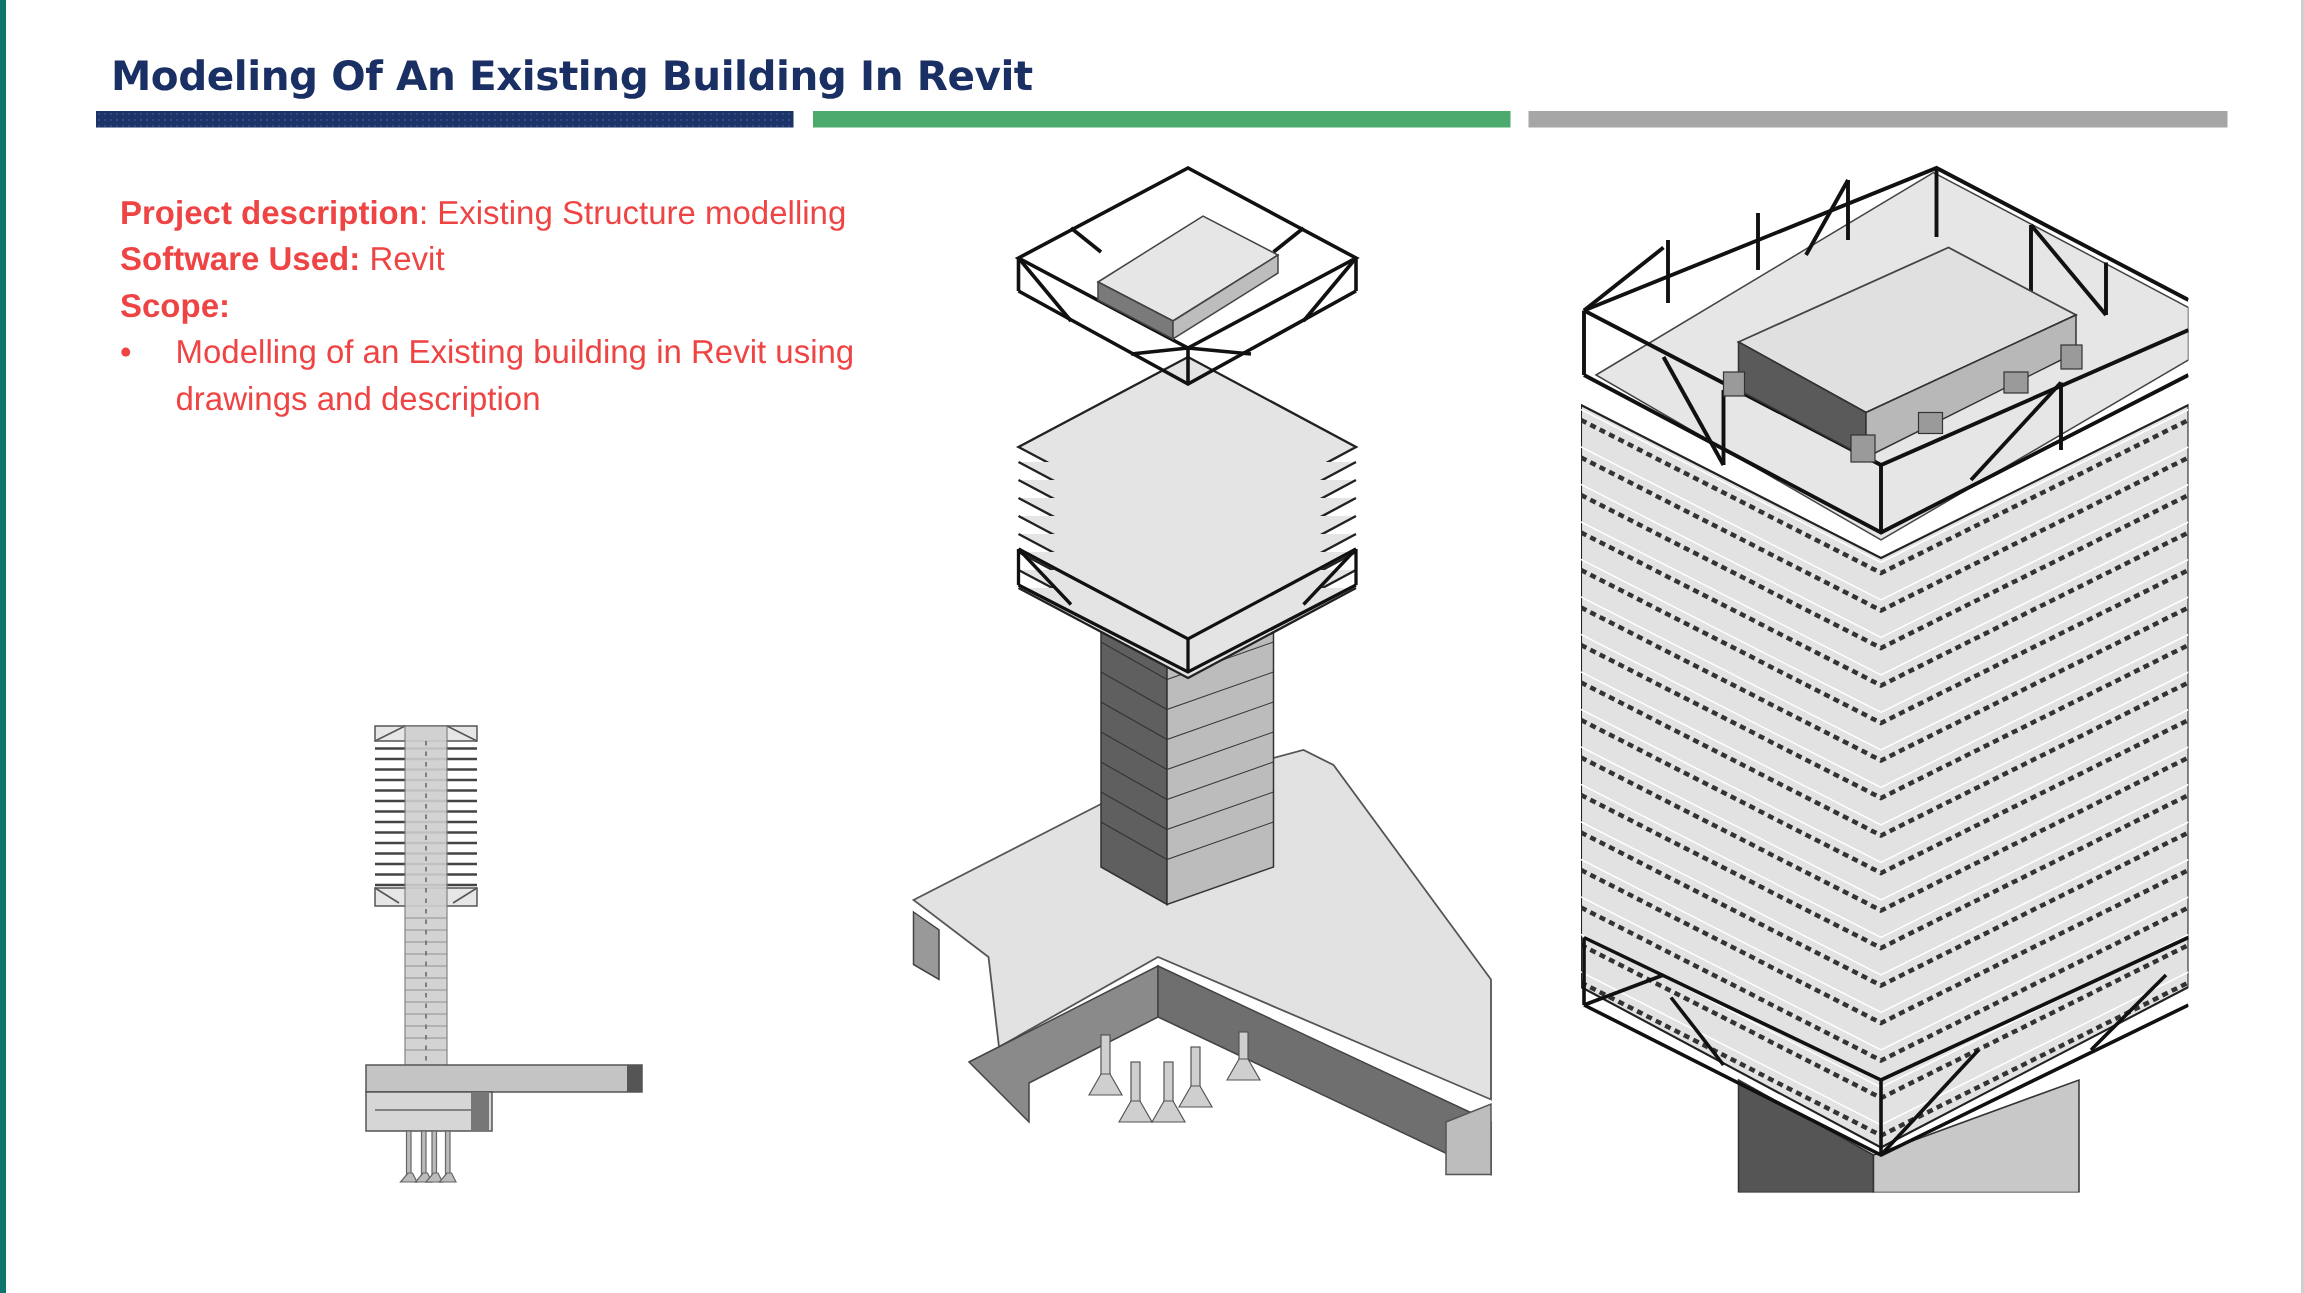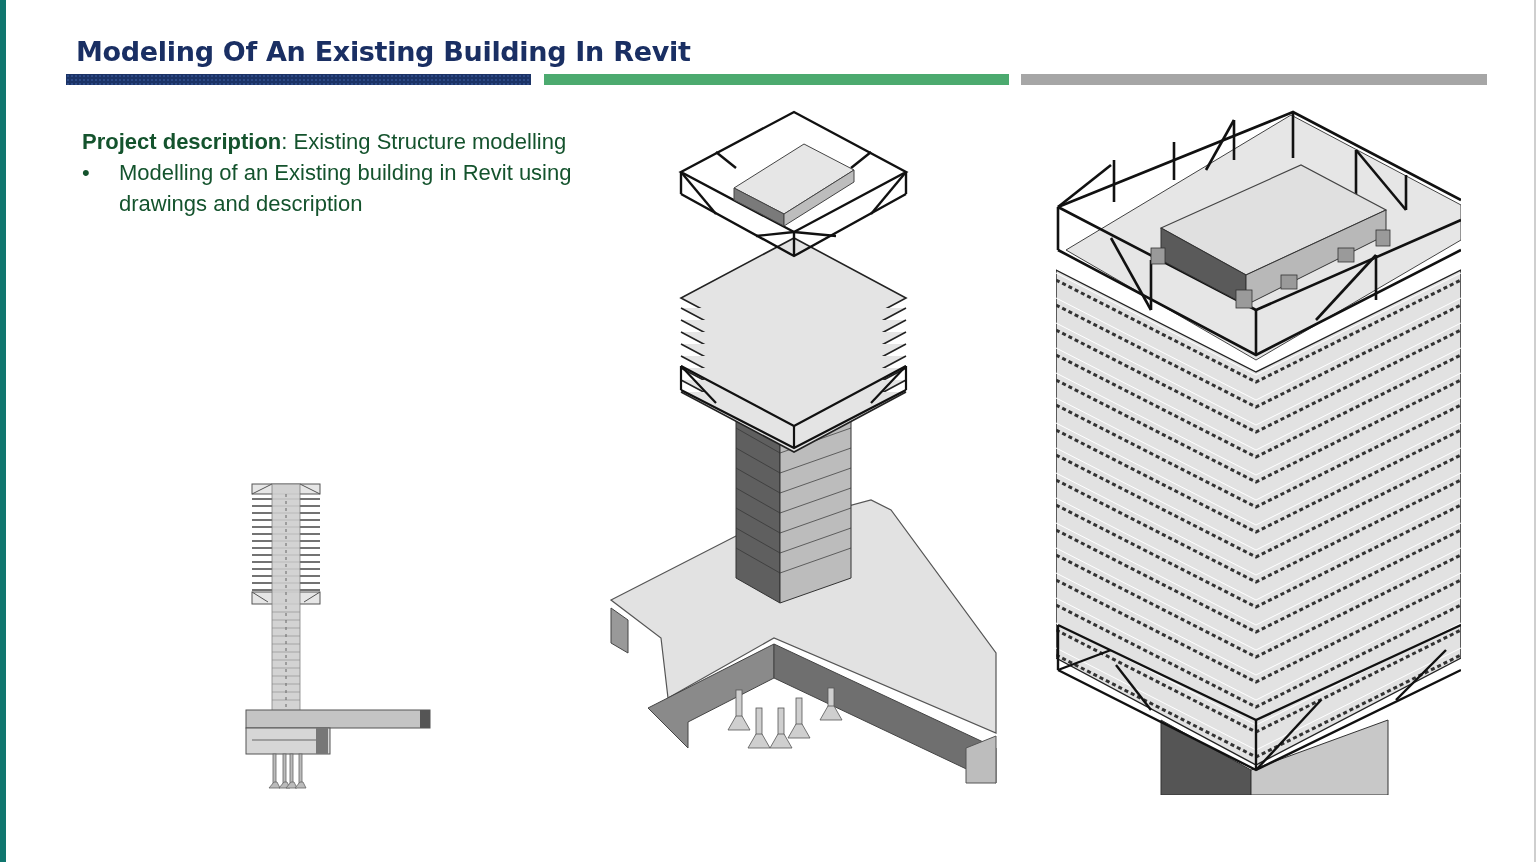--- a/index.html
+++ b/index.html
@@ -1,26 +1,26 @@
 <!DOCTYPE html>
 <html><head>
 <meta charset="utf-8">
 <style>
   html, body { margin: 0; padding: 0; background: #ffffff; }
   body { width: 1536px; height: 862px; position: relative; overflow: hidden; font-family: "Liberation Sans", sans-serif; }
   .slide { position: absolute; left: 0; top: 0; width: 1536px; height: 862px; background: #fff;
-           border-left: 6px solid #0f766e; border-right: 2px solid #cfcfcf; box-sizing: border-box; }
+           border-left: 4px solid #0f766e; border-right: 2px solid #cfcfcf; box-sizing: border-box; }
   .title { position: absolute; left: 70px; top: 36px; font-size: 27px; font-weight: bold; color: #1a2f63;
            letter-spacing: -0.3px; font-family: "DejaVu Sans", sans-serif; }
   .bar { position: absolute; top: 74px; height: 11px; }
   .bar.navy { left: 60px; width: 465px; background: #1b3366;
               background-image: radial-gradient(#2d4a86 0.8px, transparent 0.9px); background-size: 4px 4px; }
   .bar.green { left: 538px; width: 465px; background: #4caa6f; }
   .bar.gray { left: 1015px; width: 466px; background: #a6a6a6; }
-  .desc { position: absolute; left: 76px; top: 126px; font-size: 22px; line-height: 31px; color: #14532d;
+  .desc { position: absolute; left: 76px; top: 126px; font-size: 22px; line-height: 31px; color: #ef4444;
           font-family: "Liberation Sans", sans-serif; }
   .desc b { font-weight: bold; }
   .desc .line { white-space: nowrap; }
   .bullet-row { display: flex; }
   .bullet-row .dot { width: 37px; flex: 0 0 37px; }
   .bullet-row .txt { width: 500px; white-space: normal; }
   .fig { position: absolute; }
   svg { display: block; }
 </style>
 </head>
@@ -30,20 +30,26 @@
 
   <div class="title">Modeling Of An Existing Building In Revit</div>
 
   <div class="bar navy"></div>
   <div class="bar green"></div>
   <div class="bar gray"></div>
 
   <div class="desc">
     <div class="line">
       <b>Project description</b><span>: Existing Structure modelling</span>
+    </div>
+    <div class="line">
+      <b>Software Used:</b><span> Revit</span>
+    </div>
+    <div class="line">
+      <b>Scope:</b>
     </div>
     <div class="bullet-row">
       <span class="dot">•</span>
       <span class="txt">Modelling of an Existing building in Revit using drawings and description</span>
     </div>
   </div>
 
   <div class="fig" style="left:236px;top:482px;width:190px;height:310px;">
     <svg width="190" height="310" viewBox="0 0 190 310">
 

